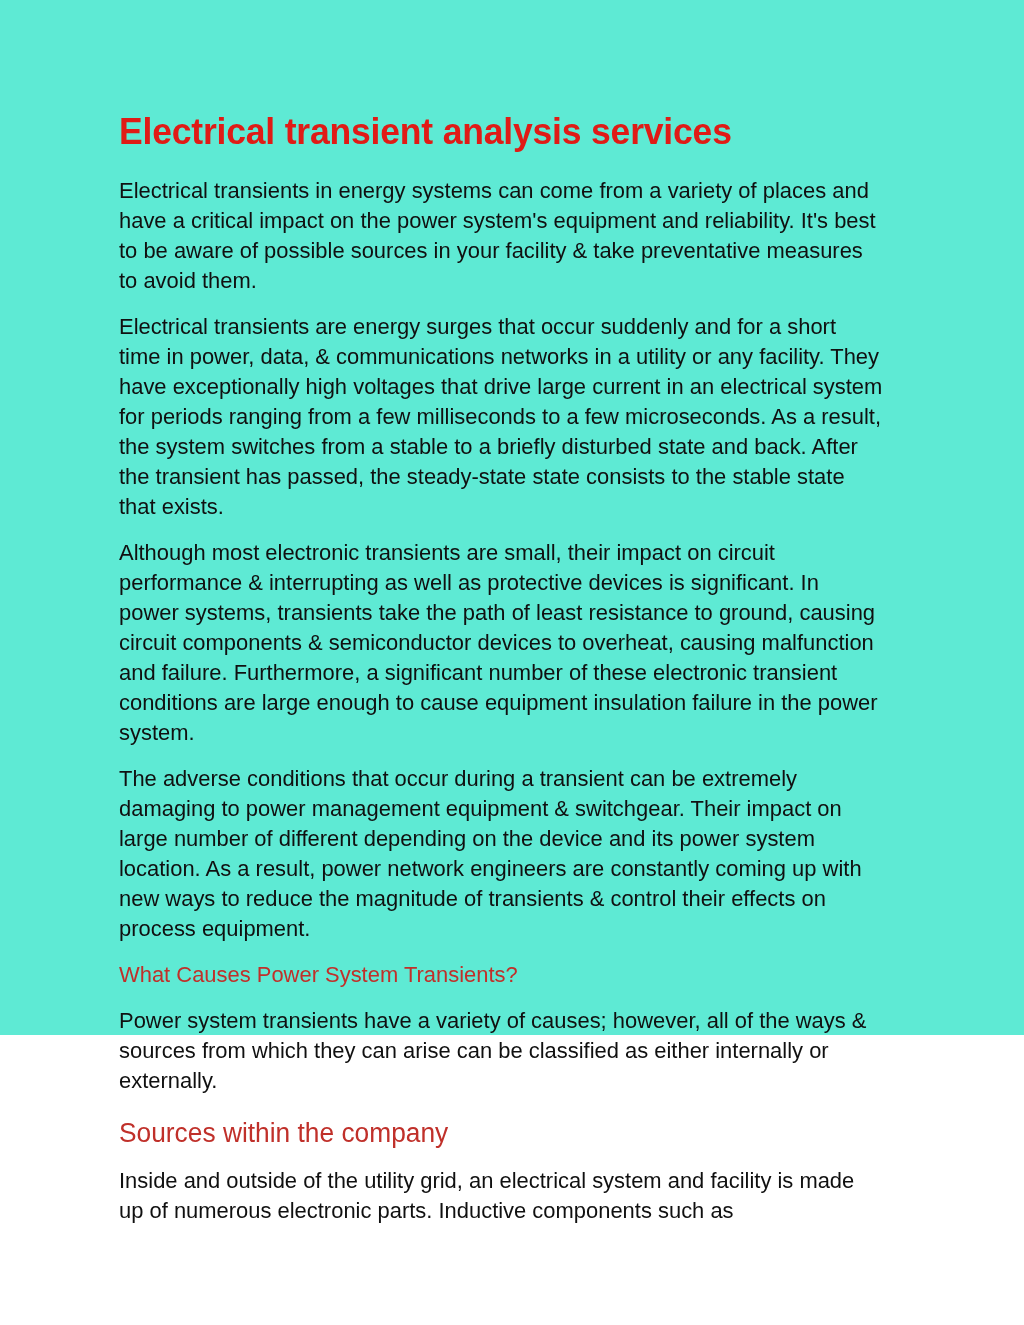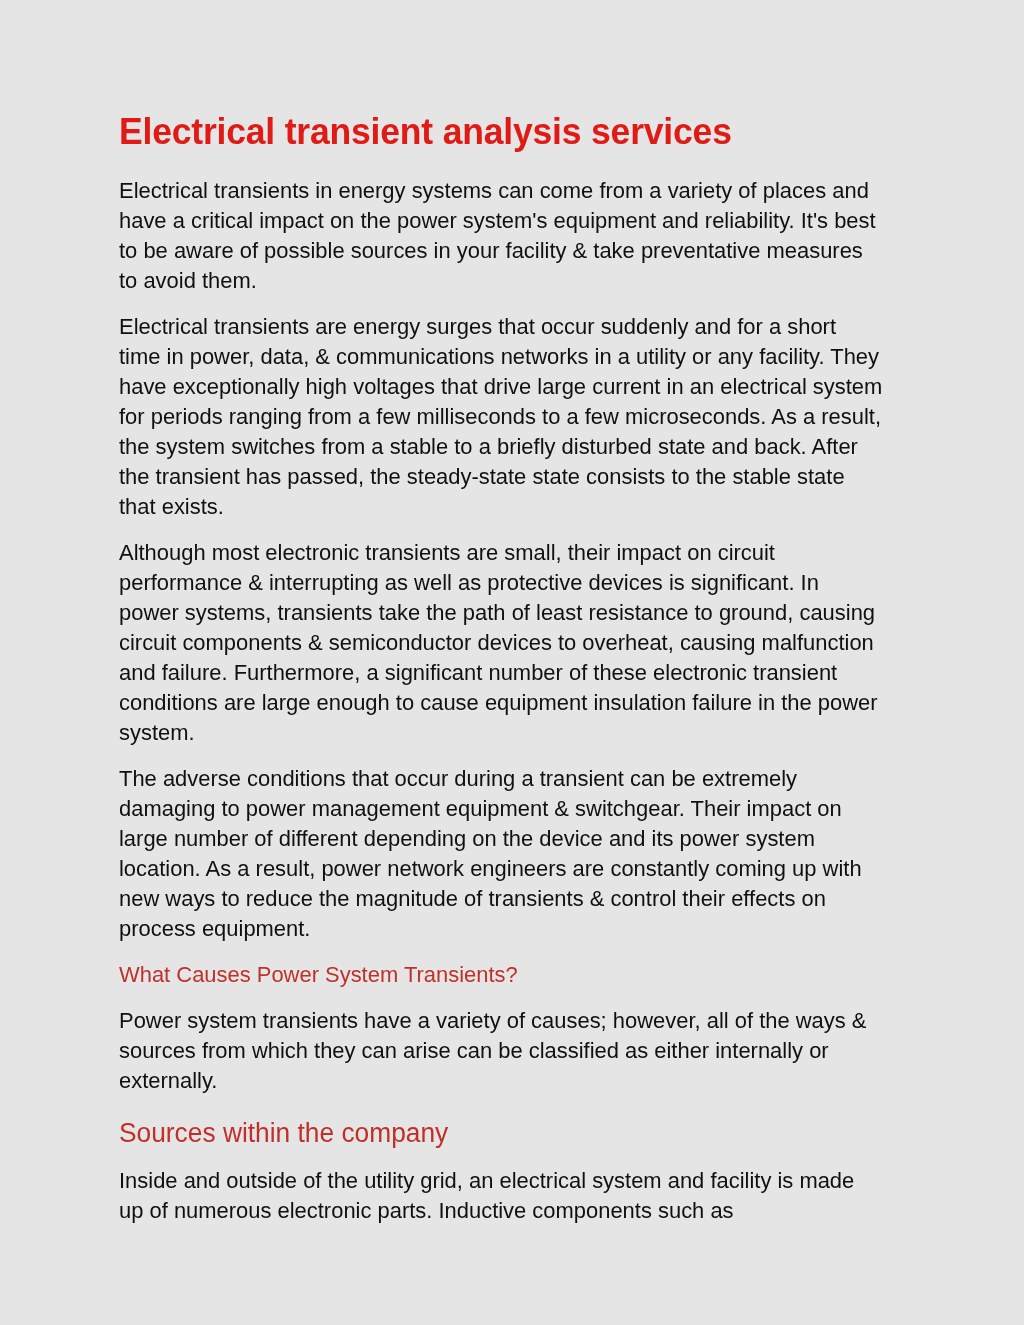--- a/index.html
+++ b/index.html
@@ -12,22 +12,22 @@
     width: 1024px;
     height: 1325px;
     font-family: "Liberation Sans Narrow", "Liberation Sans", sans-serif;
     -webkit-font-smoothing: antialiased;
     overflow: hidden;
   }
 
   .page {
     position: relative;
     width: 1024px;
-    height: 1325px;
-    background: #e5e5e5;
+    height: 1035px;
+    background: #5eead4;
     box-sizing: border-box;
   }
 
   .content {
     position: absolute;
     left: 119px;
     top: 110px;
     width: 784px;
   }
 

